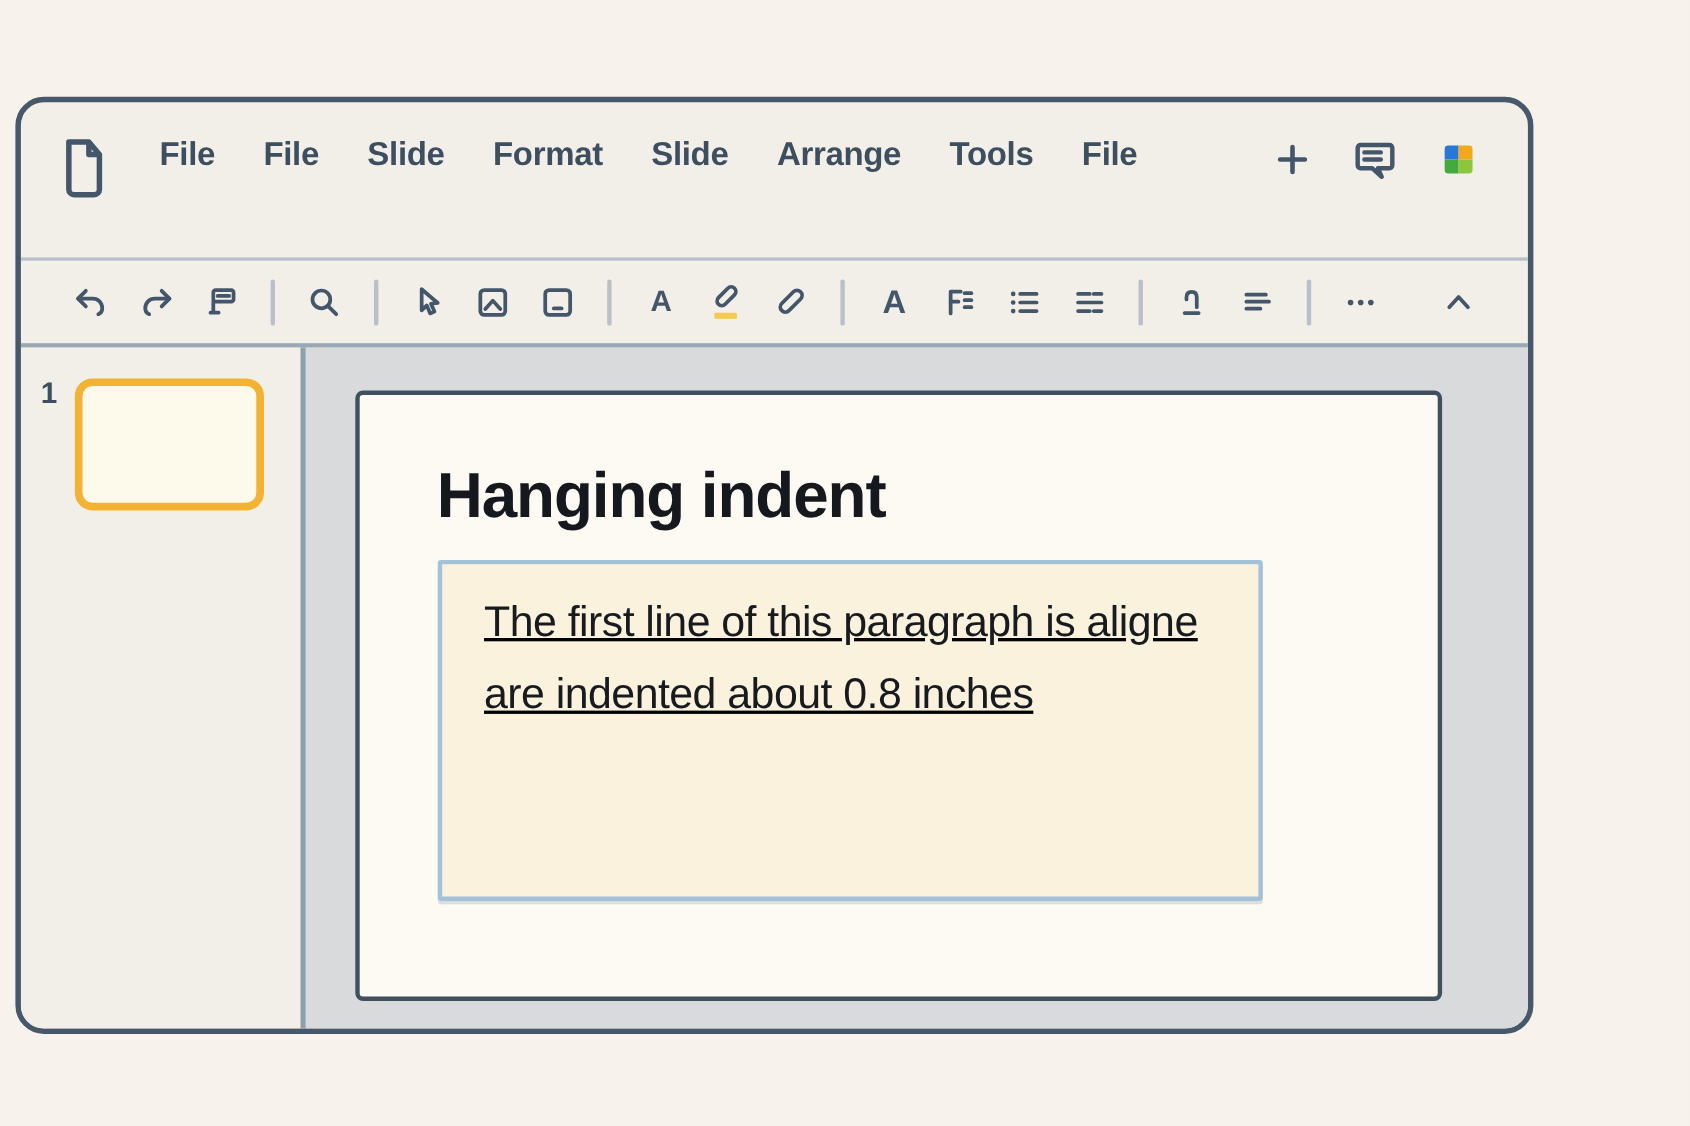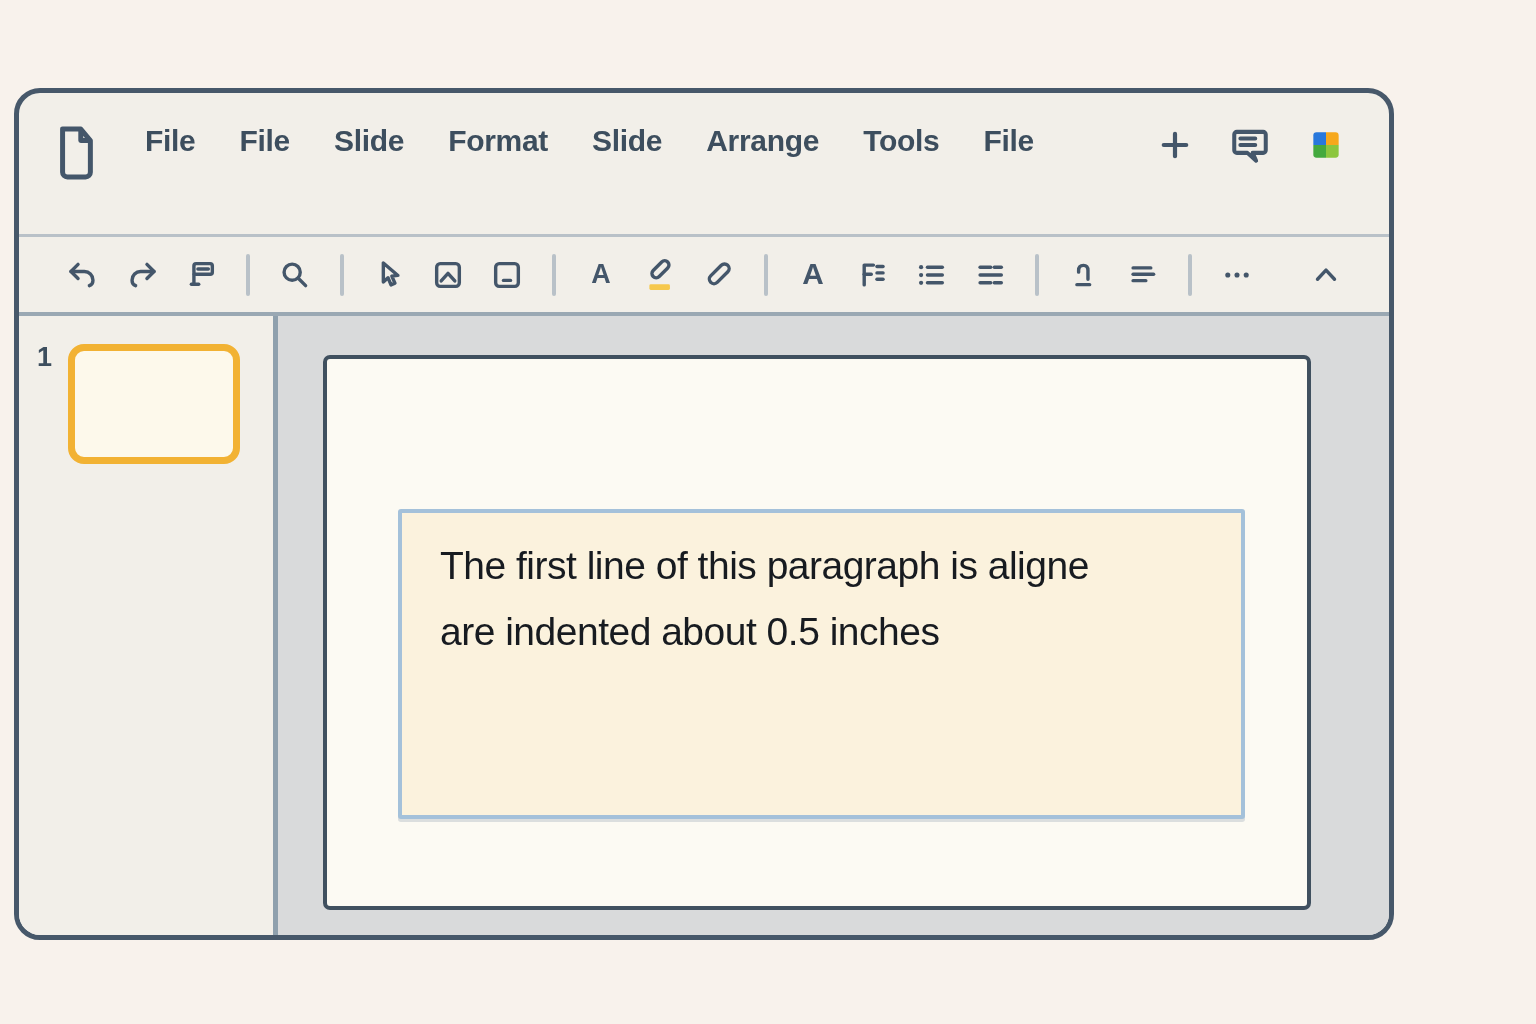--- a/index.html
+++ b/index.html
@@ -82,27 +82,28 @@
     background:var(--slide-bg);
     border:4px solid var(--slide-border);
     border-radius:7px;
   }
   .slide-title{
     position:absolute;left:70px;top:58px;
     font-size:58px;font-weight:700;color:#15181c;letter-spacing:-1px;
     white-space:nowrap;
   }
   .textbox{
-    position:absolute;left:71px;top:150px;width:847px;height:310px;
+    position:absolute;left:71px;top:150px;width:750px;height:310px;
     background:var(--textbox-bg);
     border:4px solid var(--textbox-border);
     border-radius:3px;
     padding:20px 20px 0 38px;
     box-shadow:0 3px 0 rgba(120,140,160,0.25);
     overflow:hidden;
+    text-decoration:underline;
   }
   .body-line{
     font-size:39px;line-height:66px;font-weight:500;
     color:#171b20;letter-spacing:-0.5px;white-space:nowrap;
   }
   svg{display:block;}
   svg .st{fill:none;stroke:var(--icon);stroke-width:2.4;stroke-linecap:round;stroke-linejoin:round;}
   svg .fl{fill:var(--icon);stroke:none;}
   svg .tx{fill:var(--icon);stroke:none;font-family:"Liberation Sans","DejaVu Sans",sans-serif;font-weight:700;}
 </style>
@@ -286,21 +287,22 @@
 
     <div class="left-panel">
       <span class="slide-number">1</span>
       <div class="thumb"></div>
     </div>
 
     <div class="panel-divider"></div>
 
     <div class="canvas">
       <div class="slide">
+        <div class="slide-title">Hanging indent</div>
         <div class="textbox">
           <div class="body-line">The first line of this paragraph is aligne</div>
-          <div class="body-line">are indented about 0.5 inches</div>
+          <div class="body-line">are indented about 0.8 inches</div>
         </div>
       </div>
     </div>
 
   </div>
 </div>
 
 </body></html>

